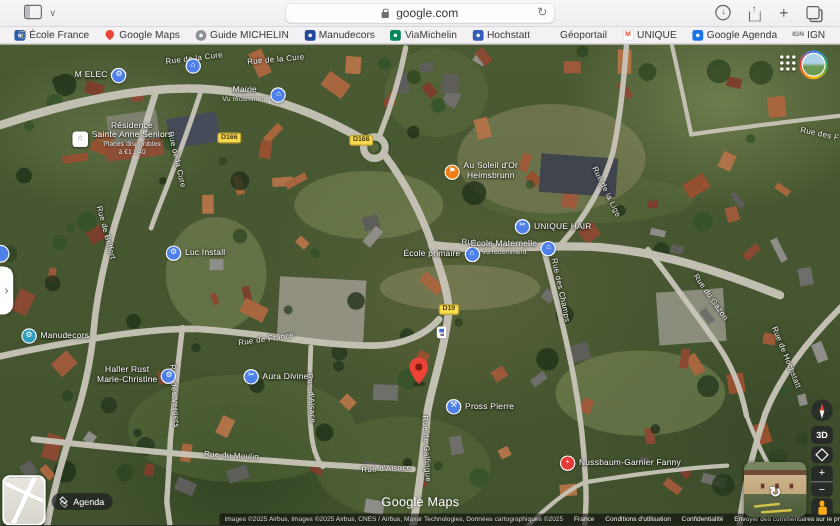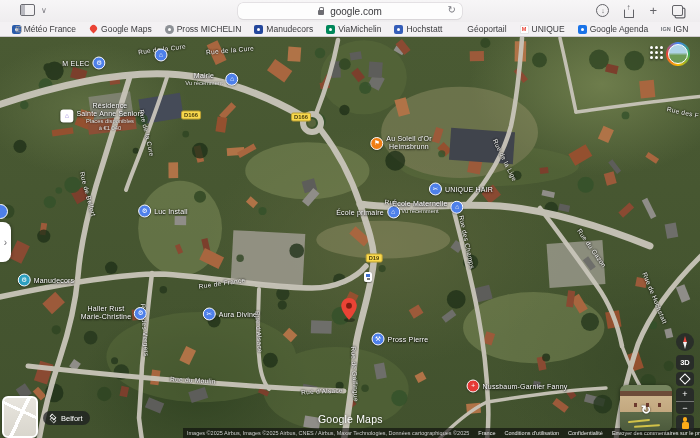--- a/index.html
+++ b/index.html
@@ -161,31 +161,31 @@
     <span class="plus-ic">+</span>
     <span class="tabs-ic"></span>
   </div>
 </div>
 <span class="bmgrid">⊞</span>
 <div class="bookmarksbar" id="bmbar">
     <span class="bm">
       <span class="fav " style="background: rgb(42, 92, 171);">
         <span class="fdot"></span>
       </span>
-      <span>Météo France</span>
+      <span>École France</span>
     </span>
     <span class="bm">
       <span class="fav pinfav" style="--pc: #ea4335;"></span>
       <span>Google Maps</span>
     </span>
     <span class="bm">
       <span class="fav circle" style="background: rgb(141, 145, 150);">
         <span class="fdot"></span>
       </span>
-      <span>Pross MICHELIN</span>
+      <span>Guide MICHELIN</span>
     </span>
     <span class="bm">
       <span class="fav " style="background: rgb(36, 71, 156);">
         <span class="fdot"></span>
       </span>
       <span>Manudecors</span>
     </span>
     <span class="bm">
       <span class="fav " style="background: rgb(0, 135, 90);">
         <span class="fdot"></span>
@@ -594,21 +594,21 @@
     <span class="wm1"></span>
       <span class="wm2"></span>
     <span class="arrow">↻</span>
   </div>
 
   <div class="layersbtn">
     <span class="layersic">
         <i></i>
         <b></b>
       </span>
-    <span>Belfort</span>
+    <span>Agenda</span>
   </div>
   <div class="minimap"></div>
 
   <div class="gm-logo">Google Maps</div>
   <div class="footbar">
     <span class="attr">Images ©2025 Airbus, Images ©2025 Airbus, CNES / Airbus, Maxar Technologies, Données cartographiques ©2025</span>
     <a>France</a>
     <a>Conditions d'utilisation</a>
     <a>Confidentialité</a>
     <a>Envoyer des commentaires sur le produit</a>

